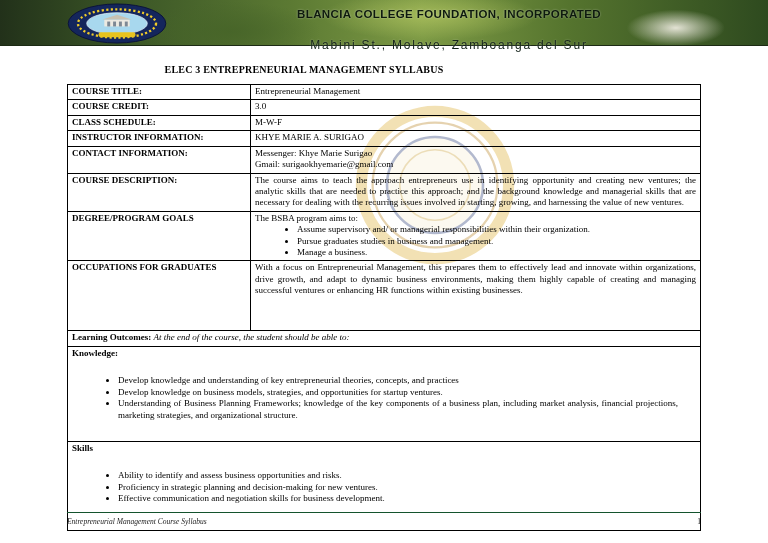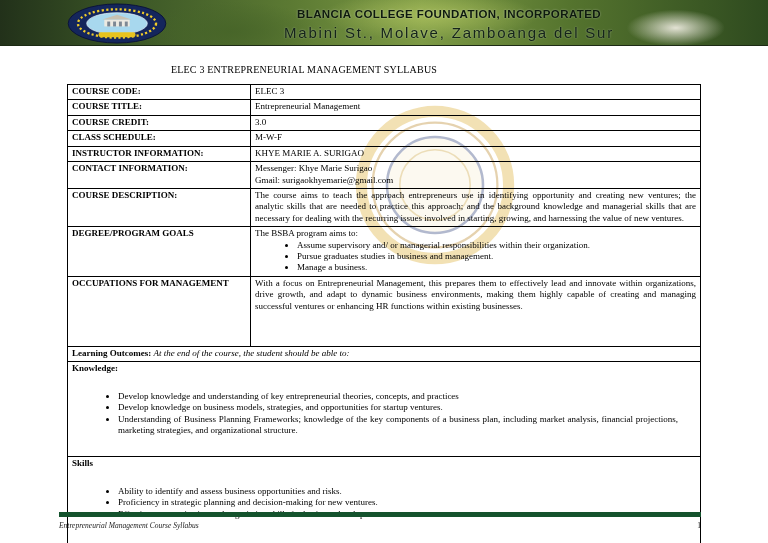--- a/index.html
+++ b/index.html
@@ -18,48 +18,48 @@
       radial-gradient(ellipse 70px 26px at 88% 62%, rgba(236,234,222,0.95), rgba(236,234,222,0) 70%),
       radial-gradient(ellipse 150px 34px at 56% 35%, rgba(176,196,96,0.75), rgba(176,196,96,0) 72%),
       radial-gradient(ellipse 120px 40px at 30% 70%, rgba(70,100,40,0.85), rgba(70,100,40,0) 75%),
       linear-gradient(90deg,#22311a 0%,#3a5526 16%,#5c7a33 38%,#7d9a45 55%,#55742e 74%,#2e4a1f 100%);
   }
   .logo { position:absolute; left:66px; top:3px; width:102px; height:41px; }
   .banner-text { position:absolute; left:175px; right:45px; top:8px; text-align:center;
                  font-family:Liberation Sans, sans-serif; }
   .school-name { font-size:11.5px; font-weight:bold; letter-spacing:0.4px; color:#0e1a0e;
                  text-shadow:0 0 2px rgba(255,255,255,0.45); }
-  .school-address { margin-top:4px; font-size:15px; letter-spacing:1.8px; color:#14231a;
+  .school-address { margin-top:18px; font-size:12px; letter-spacing:1.8px; color:#14231a;
                     text-shadow:0 0 2px rgba(255,255,255,0.4); }
 
   
   .watermark { position:absolute; left:355px; top:105px; width:160px; height:160px; opacity:0.33; }
 
   
   .doc-title { position:absolute; top:64px; left:0; width:608px; text-align:center;
-               font-size:10px; font-weight:normal; letter-spacing:0.2px; }
+               font-size:10px; font-weight:bold; letter-spacing:0.2px; }
 
   .content { position:absolute; top:84px; left:67px; width:634px; }
   table.syllabus { width:100%; border-collapse:collapse; font-size:9px; line-height:1.27; }
   table.syllabus td { border:1px solid #000; padding:1px 4px 2px 4px; vertical-align:top; background:transparent; }
   td.label { width:183px; font-weight:bold; }
   .justify { text-align:justify; }
   .cell-occupations { height:70px; }
   ul.goal-list { margin:0 0 0 0; padding-left:42px; }
   ul.goal-list li { text-align:left; }
   ul.lo-list { margin:16px; padding-left:30px; }
   ul.lo-list li { text-align:justify; padding-right:2px; }
   .lo-label { font-weight:bold;margin-top:44px; }
   .lo-text { font-style:italic;text-align:center; }
   .section-head { font-weight:bold; }
   .cell-knowledge { padding-bottom:4px !important; }
   .cell-skills { padding-bottom:9px !important; }
 
   
-  .footer { position:absolute; left:59px; right:67px; top:512px; border-top:5px solid #14532d;
+  .footer { position:absolute; left:67px; right:67px; top:512px; border-top:1px solid #14532d;
             display:flex; justify-content:space-between; align-items:flex-end; padding-top:4px;
             font-size:7.5px; color:#222; }
   .footer-left { font-style:italic; }
   .footer-page { font-style:normal; }
 </style>
 </head>
 <body>
 
 <div class="page">
 
@@ -97,24 +97,20 @@
   <div class="doc-title">ELEC 3 ENTREPRENEURIAL MANAGEMENT SYLLABUS</div>
 
   <div class="content">
     <table class="syllabus">
       <colgroup>
           <col style="width:183px">
           <col>
         </colgroup>
       <tbody>
         <tr>
-          <td class="label">COURSE CODE:</td>
-          <td>ELEC 3</td>
-        </tr>
-        <tr>
           <td class="label">COURSE TITLE:</td>
           <td>Entrepreneurial Management</td>
         </tr>
         <tr>
           <td class="label">COURSE CREDIT:</td>
           <td>3.0</td>
         </tr>
         <tr>
           <td class="label">CLASS SCHEDULE:</td>
           <td>M-W-F</td>
@@ -139,21 +135,21 @@
           <td>
             <div>The BSBA program aims to:</div>
             <ul class="goal-list">
               <li>Assume supervisory and/ or managerial responsibilities within their organization.</li>
               <li>Pursue graduates studies in business and management.</li>
               <li>Manage a business.</li>
             </ul>
           </td>
         </tr>
         <tr>
-          <td class="label">OCCUPATIONS FOR MANAGEMENT</td>
+          <td class="label">OCCUPATIONS FOR GRADUATES</td>
           <td class="justify cell-occupations">With a focus on Entrepreneurial Management, this prepares them to effectively lead and innovate within organizations, drive growth, and adapt to dynamic business environments, making them highly capable of creating and managing successful ventures or enhancing HR functions within existing businesses.</td>
         </tr>
         <tr>
           <td colspan="2">
             <span class="lo-label">Learning Outcomes:</span>
             <span class="lo-text"> At the end of the course, the student should be able to:</span>
           </td>
         </tr>
         <tr>
           <td colspan="2" class="cell-knowledge">

